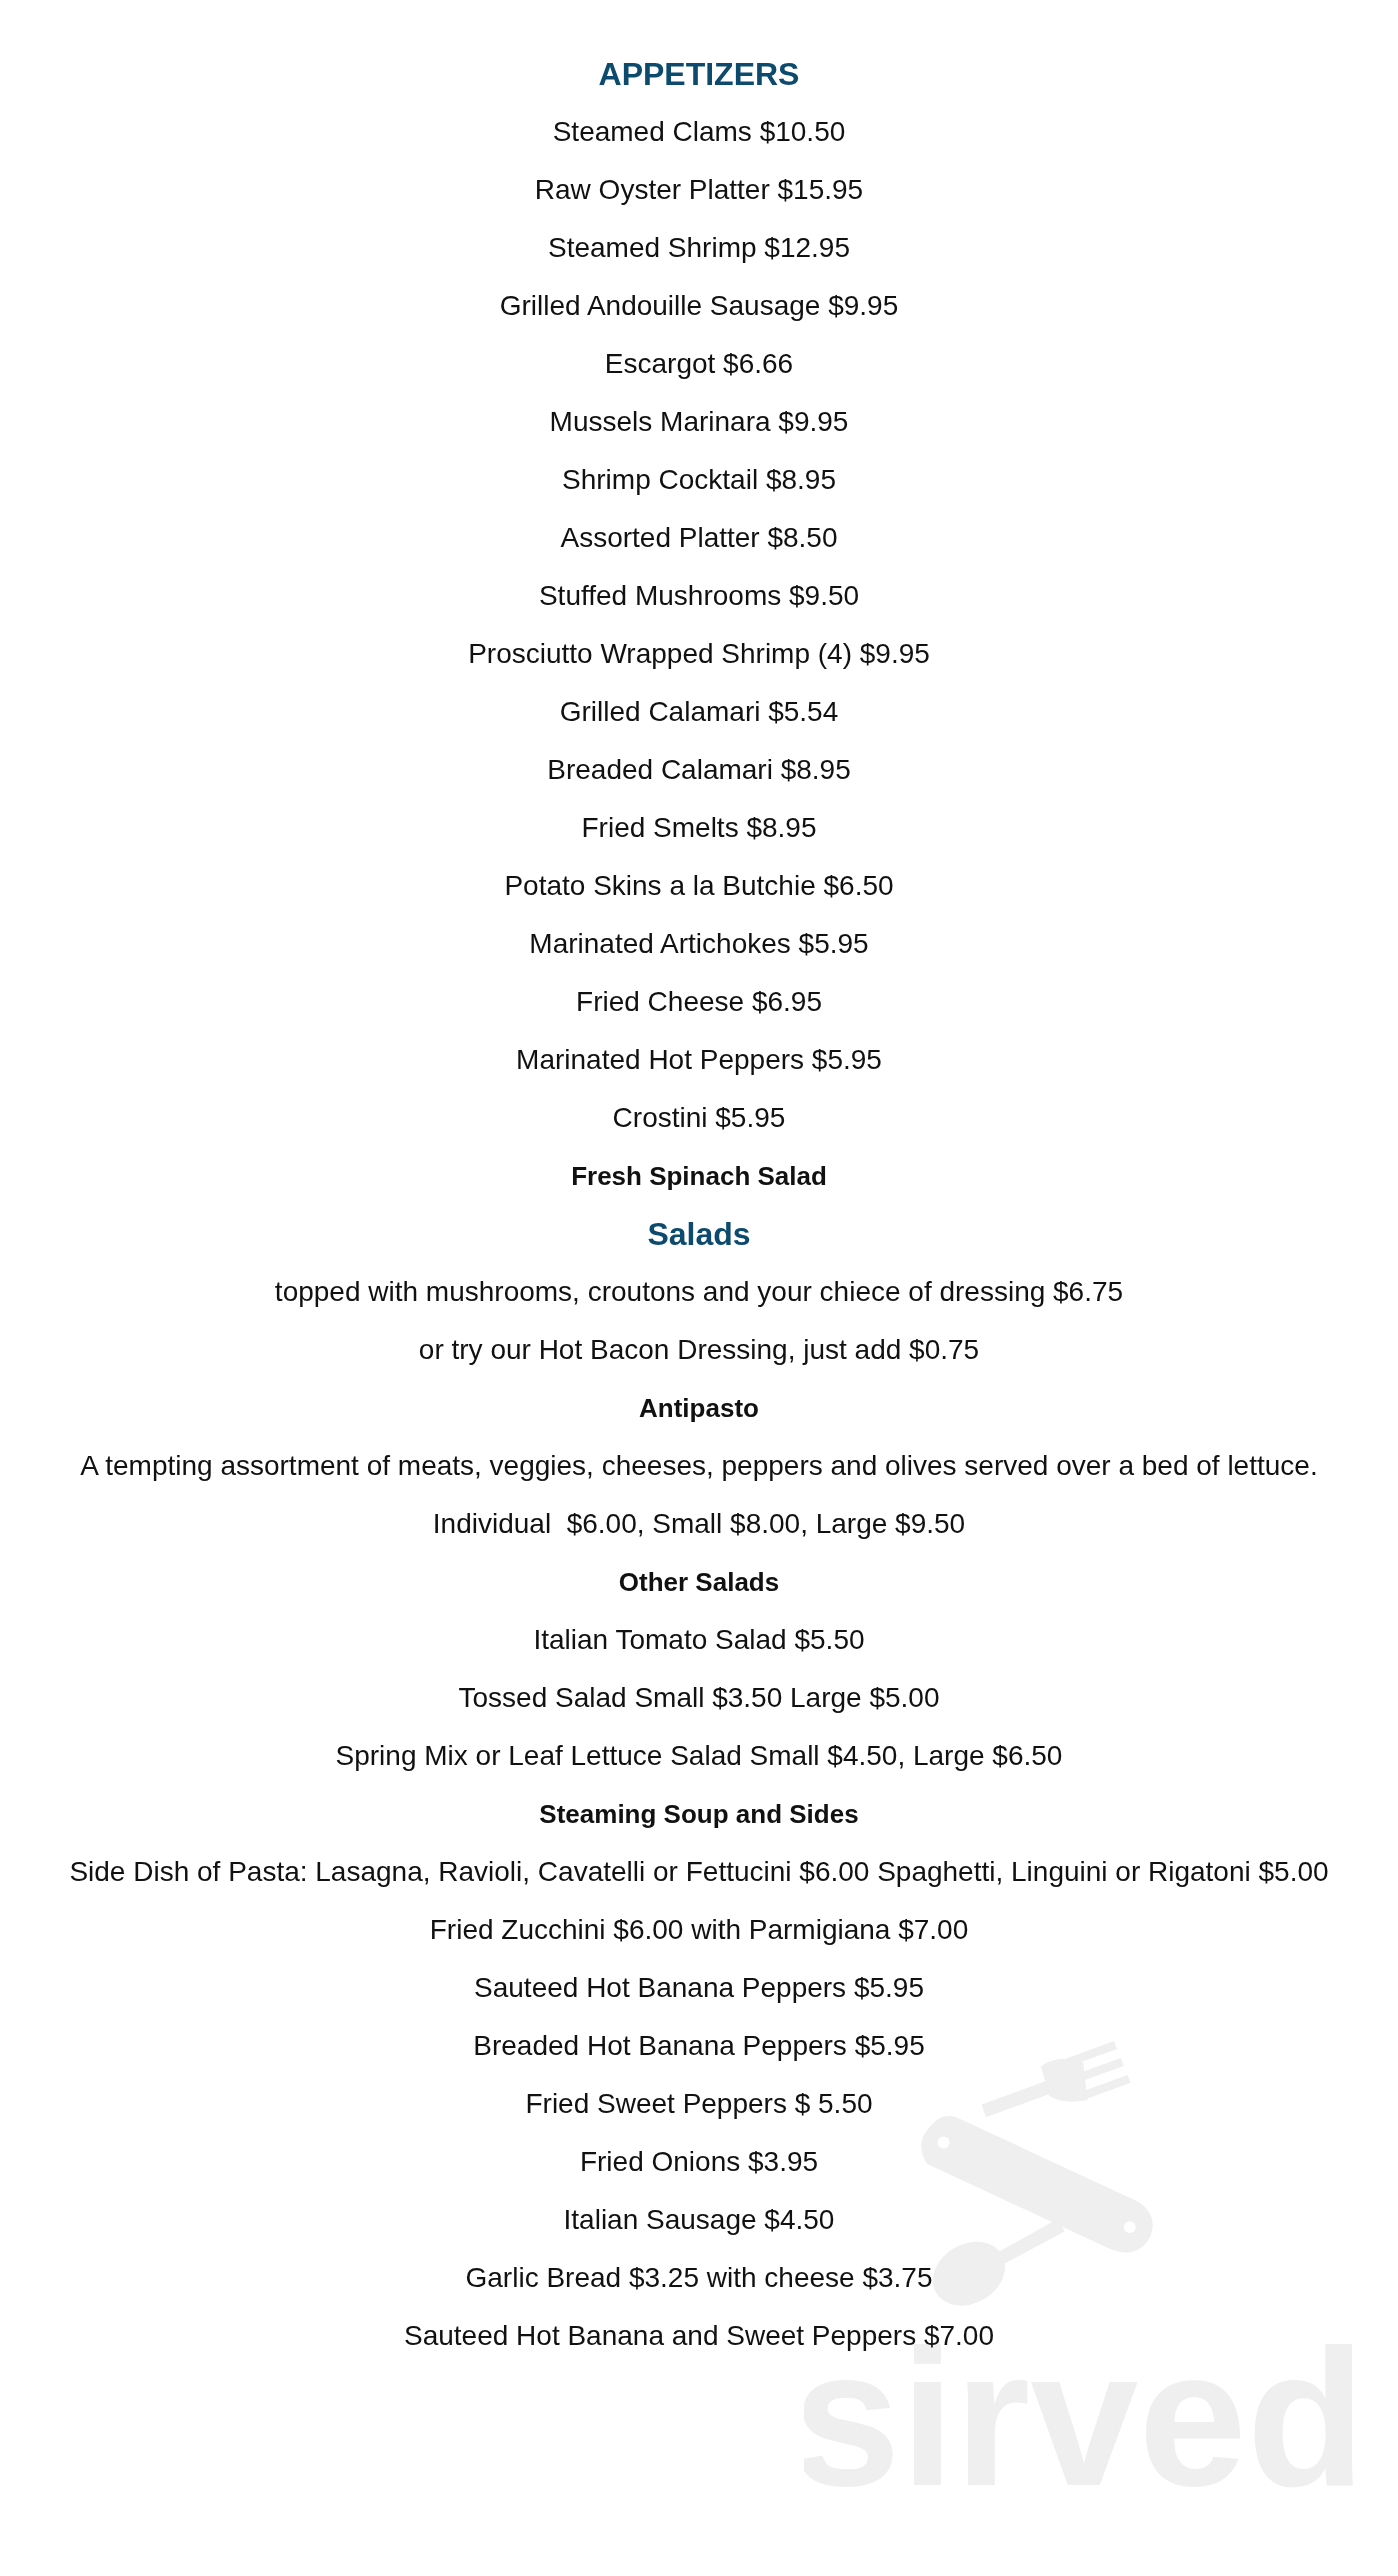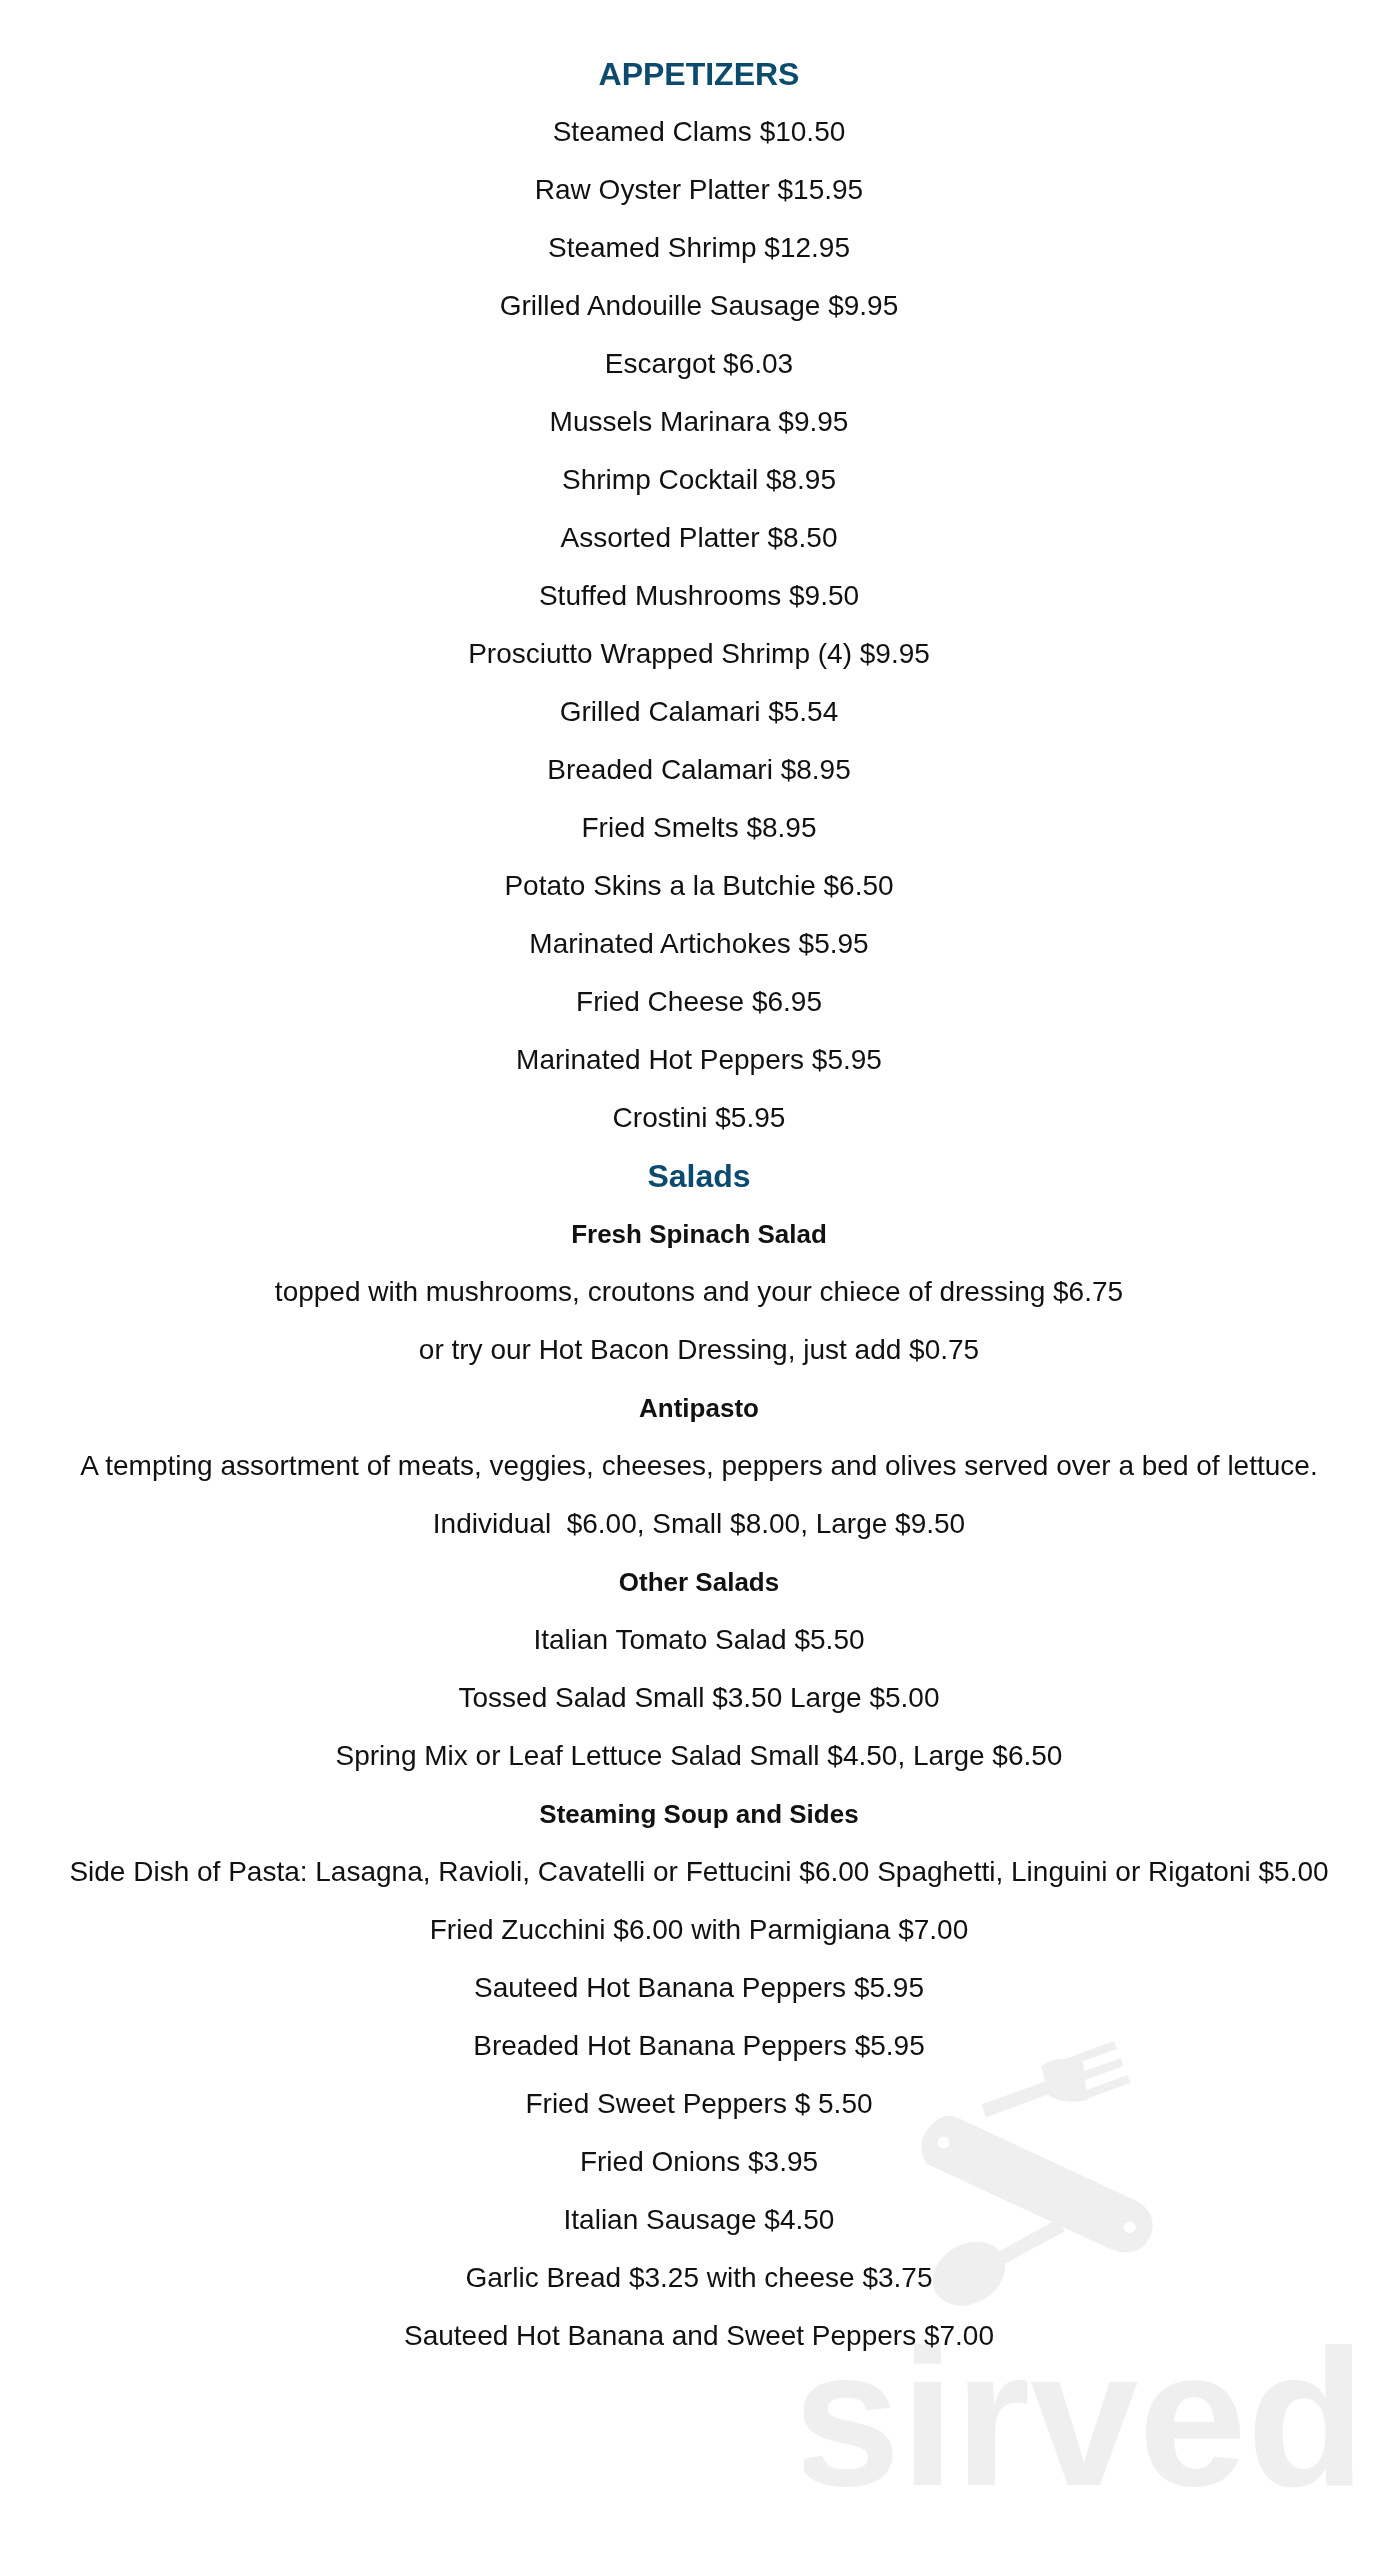--- a/index.html
+++ b/index.html
@@ -33,37 +33,37 @@
     <text x="325" y="545" text-anchor="middle" font-family="Liberation Sans, sans-serif" font-size="230" font-weight="bold" fill="#efefef">sirved</text>
   </svg>
 </div>
 
 <div class="menu">
   <div class="line h1">APPETIZERS</div>
   <div class="line">Steamed Clams $10.50</div>
   <div class="line">Raw Oyster Platter $15.95</div>
   <div class="line">Steamed Shrimp $12.95</div>
   <div class="line">Grilled Andouille Sausage $9.95</div>
-  <div class="line">Escargot $6.03</div>
+  <div class="line">Escargot $6.66</div>
   <div class="line">Mussels Marinara $9.95</div>
   <div class="line">Shrimp Cocktail $8.95</div>
   <div class="line">Assorted Platter $8.50</div>
   <div class="line">Stuffed Mushrooms $9.50</div>
   <div class="line">Prosciutto Wrapped Shrimp (4) $9.95</div>
   <div class="line">Grilled Calamari $5.54</div>
   <div class="line">Breaded Calamari $8.95</div>
   <div class="line">Fried Smelts $8.95</div>
   <div class="line">Potato Skins a la Butchie $6.50</div>
   <div class="line">Marinated Artichokes $5.95</div>
   <div class="line">Fried Cheese $6.95</div>
   <div class="line">Marinated Hot Peppers $5.95</div>
   <div class="line">Crostini $5.95</div>
 
+  <div class="line h2">Fresh Spinach Salad</div>
   <div class="line h1">Salads</div>
-  <div class="line h2">Fresh Spinach Salad</div>
   <div class="line">topped with mushrooms, croutons and your chiece of dressing $6.75</div>
   <div class="line">or try our Hot Bacon Dressing, just add $0.75</div>
   <div class="line h2">Antipasto</div>
   <div class="line">A tempting assortment of meats, veggies, cheeses, peppers and olives served over a bed of lettuce.</div>
   <div class="line">Individual  $6.00, Small $8.00, Large $9.50</div>
   <div class="line h2">Other Salads</div>
   <div class="line">Italian Tomato Salad $5.50</div>
   <div class="line">Tossed Salad Small $3.50 Large $5.00</div>
   <div class="line">Spring Mix or Leaf Lettuce Salad Small $4.50, Large $6.50</div>
   <div class="line h2">Steaming Soup and Sides</div>

